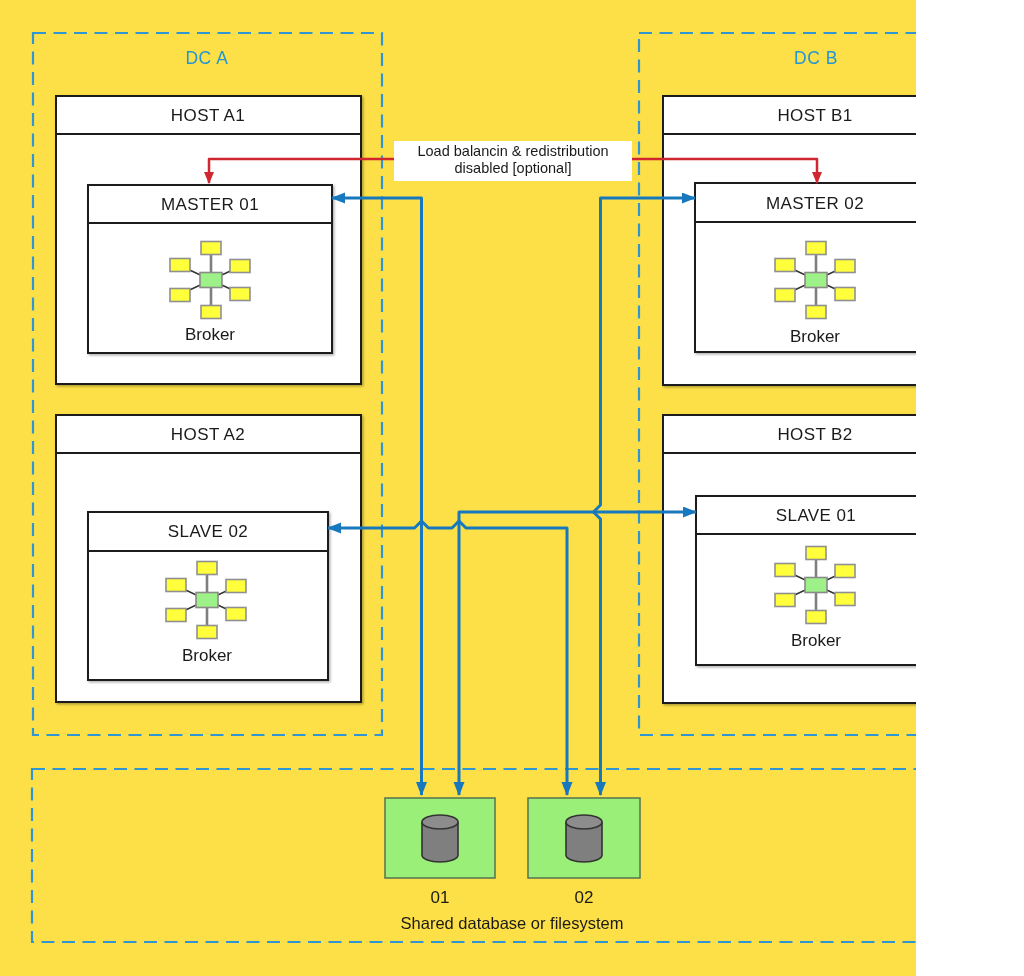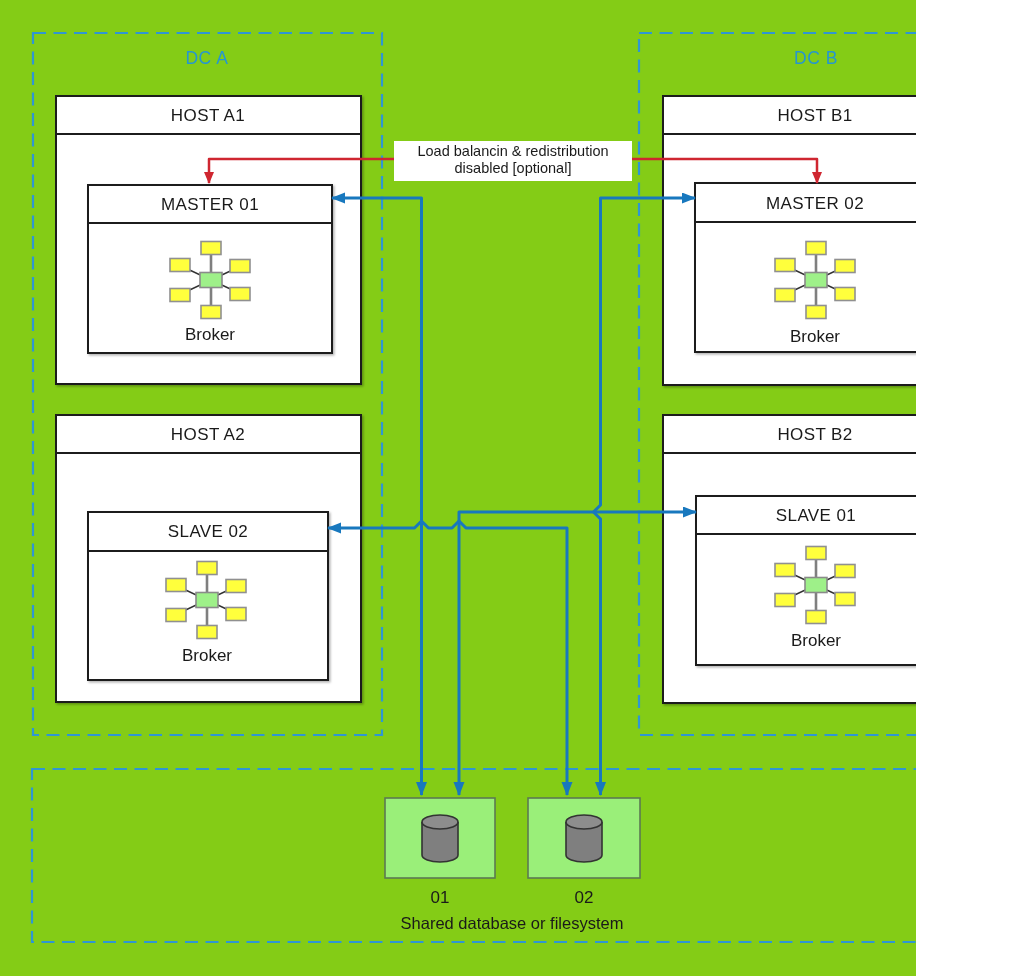--- a/index.html
+++ b/index.html
@@ -1,16 +1,16 @@
 <!DOCTYPE html>
 <html><head>
 <meta charset="utf-8">
 <style>
   html,body{margin:0;padding:0;background:#ffffff;}
-  .stage{position:relative;width:916px;height:976px;background:#84cc16;overflow:hidden;}
+  .stage{position:relative;width:916px;height:976px;background:#fde047;overflow:hidden;}
   svg{display:block;}
   text{font-family:"Liberation Sans","DejaVu Sans",sans-serif;fill:#1a1a1a;}
   .t-host{font-size:17px;letter-spacing:0.4px;}
   .t-broker{font-size:17px;letter-spacing:0.4px;}
   .t-caption{font-size:17px;}
   .t-dc{font-size:17.5px;letter-spacing:0.6px;fill:#2596d1;}
   .t-note{font-size:14.5px;}
   .t-db{font-size:17px;}
   .t-storage{font-size:16.5px;}
   .whitebox{fill:#ffffff;stroke:#1c1c1c;stroke-width:2;}

